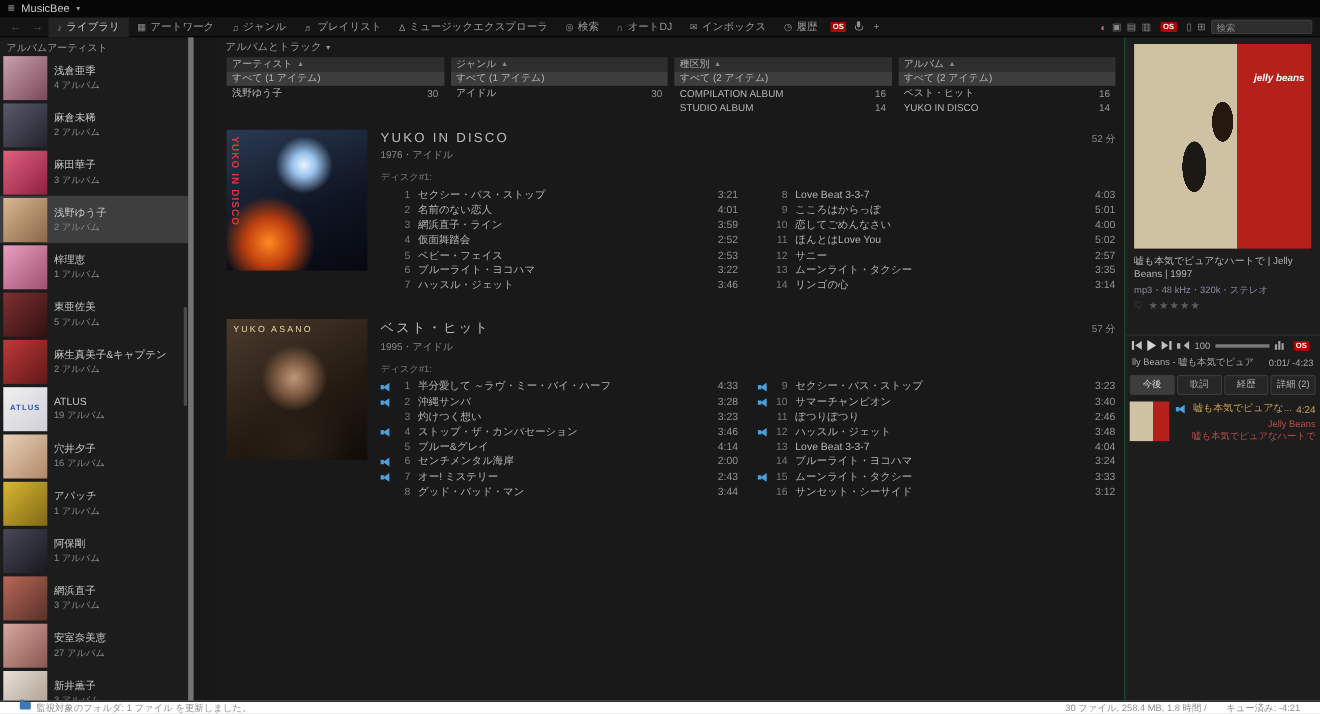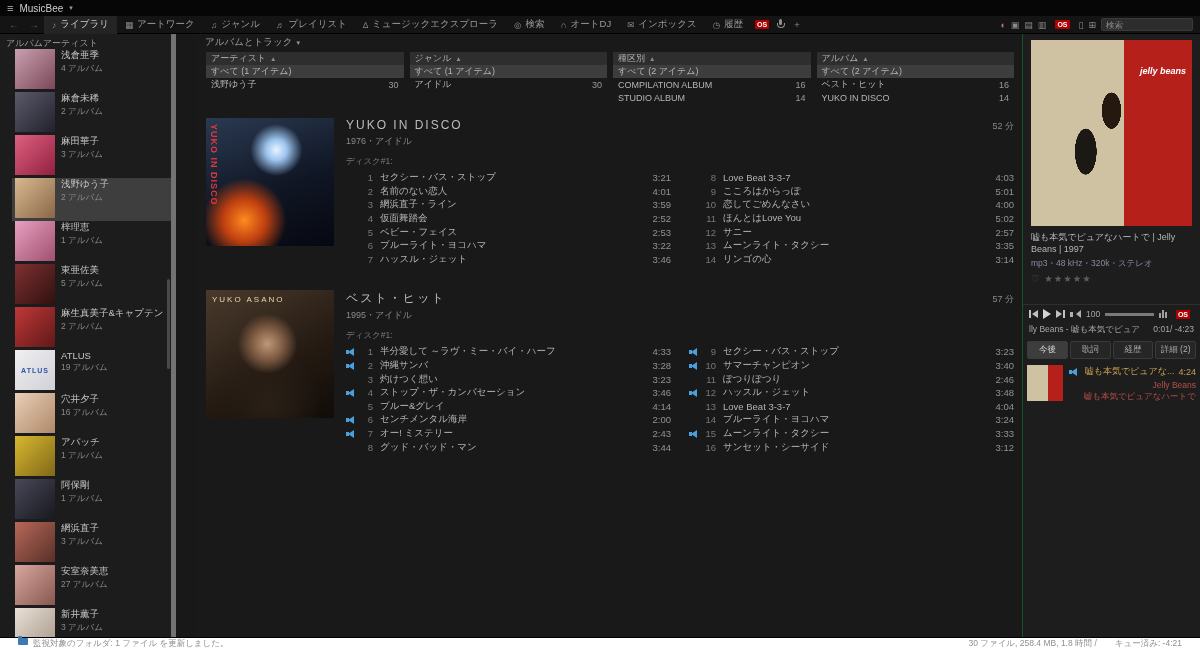--- a/index.html
+++ b/index.html
@@ -30,21 +30,21 @@
   .tb-right { margin-left:auto; display:flex; align-items:center; gap:5px; padding-right:3px; }
   .tb-ico { font-size:9px; color:#8a8a8a; cursor:pointer; }
   .tb-ico.theme { color:#c06a8a; }
   .searchbox { width:92px; height:13px; background:#2d2d2d; border:1px solid #3a3a3a; border-radius:2px;
     color:#c0c0c0; font-size:8.5px; padding:0 4px; outline:none; font-family:inherit; }
   .searchbox::placeholder { color:#8a8a8a; }
 
   
   .sidebar { position:absolute; left:0; top:34px; width:176px; bottom:12px; background:#1c1c1c; overflow:hidden; border-right:5px solid #737373; }
   .sidebar-title { height:15px; font-size:9px; color:#9a9a9a; padding:3px 6px 0; white-space:nowrap; }
-  .artist { display:flex; gap:6px; height:43px; padding:0 3px; cursor:pointer;margin-left:12px; }
+  .artist { display:flex; align-items:center; gap:6px; height:43px; padding:0 3px; cursor:pointer; }
   .artist.selected { background:#3e3e3e; }
   .thumb { width:40px; height:40px; flex:none; display:flex; align-items:center; justify-content:center; overflow:hidden; }
   .thumb-text { font-size:7px; font-weight:bold; color:#2a55a8; letter-spacing:1px; }
   .artist .name { font-size:9.5px; color:#c4c4c4; white-space:nowrap; overflow:hidden; }
   .artist .count { font-size:8.5px; color:#8a8a8a; margin-top:1px; white-space:nowrap; }
   .sb-scroll { position:absolute; right:1px; top:245px; width:3px; height:90px; background:#4a4a4a; border-radius:2px; cursor:pointer; }
 
   
   .main { position:absolute; left:177px; top:34px; right:178px; bottom:12px; background:#191919; overflow:hidden;margin-left:21px; }
   .main-header { height:15px; font-size:9.5px; color:#9a9a9a; padding:2px 7px 0; display:flex; align-items:center; gap:4px; }
@@ -90,21 +90,21 @@
   .tri-big { width:0; height:0; border-top:5px solid transparent; border-bottom:5px solid transparent; border-left:8px solid #d4d4d4; }
   .vol { display:inline-flex; align-items:center; cursor:pointer; }
   .vol .box { width:3px; height:5px; background:#b0b0b0; }
   .vol .cone { width:0; height:0; border:4px solid transparent; border-right:5px solid #b0b0b0; margin-left:-1px; }
   .volnum { font-size:8.5px; color:#a8a8a8; }
   .slider { flex:1; height:3px; background:#3a3a3a; position:relative; cursor:pointer; }
   .slider .fill { position:absolute; left:0; top:0; bottom:0; width:100%; background:#7a7a7a; }
   .eq { display:inline-flex; align-items:flex-end; gap:1px; cursor:pointer; }
   .eq i { width:2px; background:#a0a0a0; display:block; }
   .eq i:nth-child(1){height:5px;} .eq i:nth-child(2){height:8px;} .eq i:nth-child(3){height:6px;}
-  .rp-info { display:flex; align-items:flex-start; padding:1px 6px; font-size:8.5px; color:#a8a8a8; }
+  .rp-info { display:flex; align-items:center; padding:1px 6px; font-size:8.5px; color:#a8a8a8; }
   .rp-info .time { margin-left:auto; white-space:nowrap; }
   .rp-tabs { display:flex; gap:2px; padding:4px 4px 0; }
   .rp-tab { flex:1; text-align:center; font-size:8.5px; color:#b0b0b0; background:#262626; border:1px solid #3a3a3a;
     border-radius:2px; padding:2px 0; white-space:nowrap; cursor:pointer; }
   .rp-tab.active { background:#3d3d3d; color:#d6d6d6; }
   .queue-item { display:flex; gap:6px; padding:6px 4px 0; cursor:pointer; }
   .q-thumb { width:36px; height:36px; flex:none; }
   .q-meta { flex:1; min-width:0;text-align:right; }
   .qi-line1 { display:flex; align-items:center; font-size:9px; color:#c8a050; }
   .qi-line1 .qt { flex:1; min-width:0; white-space:nowrap; overflow:hidden; text-overflow:ellipsis; }

